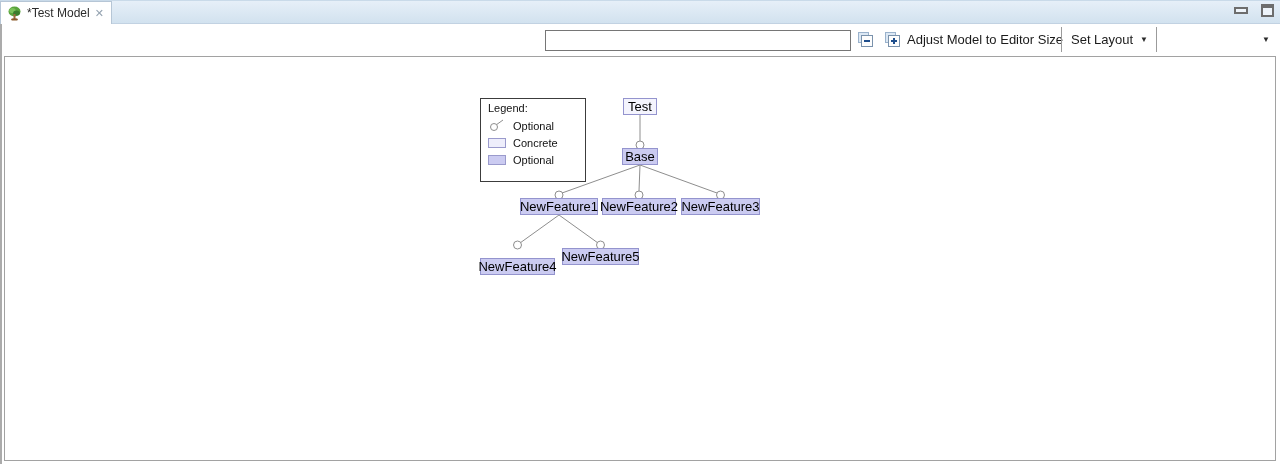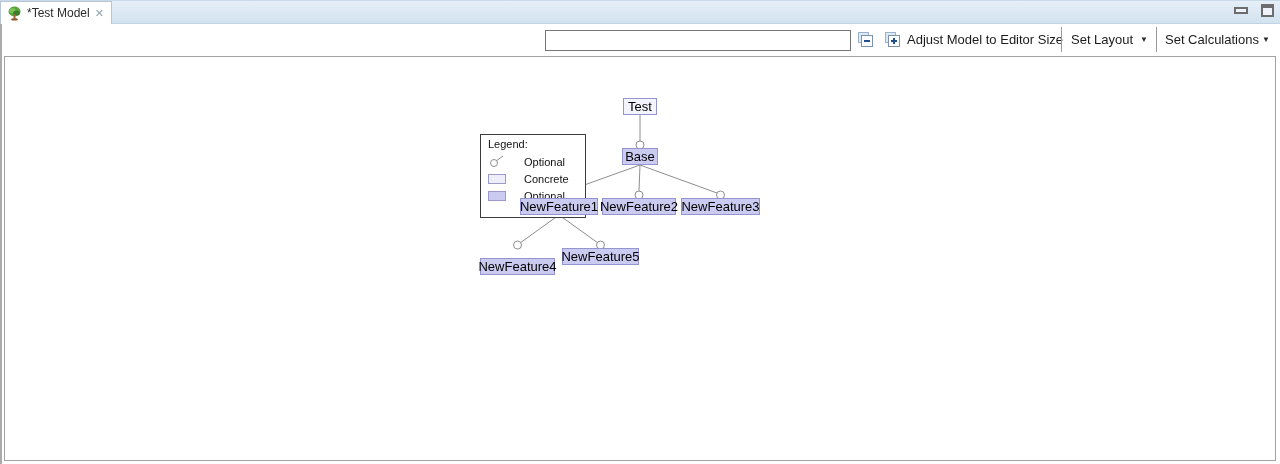--- a/index.html
+++ b/index.html
@@ -49,23 +49,23 @@
   .diagram-svg { position:absolute; left:0; top:0; width:1270px; height:403px; }
 
   .feature-node { position:absolute; height:17px; border:1px solid #9494ce;
     font-size:13px; color:#000000; display:flex; align-items:center; justify-content:center;
     cursor:pointer; white-space:nowrap; }
   .concrete { background:#cbcbf1; }
   .abstract { background:#f4f4fd; }
 
   
   .legend { position:absolute; left:475px; top:41px; width:106px; height:84px;
-    border:1px solid #3c3c3c; background:#ffffff; padding:3px 0 0 7px;margin-top:36px; }
+    border:1px solid #3c3c3c; background:#ffffff; padding:3px 0 0 7px; }
   .legend-title { font-size:11px; color:#111; margin-bottom:6px; }
-  .legend-row { display:flex; align-items:center; gap:18px; margin-bottom:5px; height:12px; }
+  .legend-row { display:flex; align-items:center; gap:7px; margin-bottom:5px; height:12px; }
   .legend-label { font-size:11px; color:#111; }
   .swatch { width:18px; height:10px; border:1px solid #9a9acc; }
   .swatch-abstract { background:#eeeefb; }
   .swatch-concrete { background:#cbcbf1; }
   .optional-glyph { width:18px; height:14px; }
 </style>
 </head>
 <body>
 
 <div class="window">
@@ -105,21 +105,20 @@
         <rect x="4.5" y="4.5" width="11" height="11" fill="#fdfdfd" stroke="#7a92ac"></rect>
         <line x1="7" y1="10" x2="13" y2="10" stroke="#1f4e8c" stroke-width="2"></line>
         <line x1="10" y1="7" x2="10" y2="13" stroke="#1f4e8c" stroke-width="2"></line>
       </svg>
     </span>
     <span class="tool-text adjust">Adjust Model to Editor Size</span>
     <span class="tool-sep sep1"></span>
     <span class="tool-text set-layout">Set Layout</span>
     <span class="dd-arrow arrow-layout">▼</span>
     <span class="tool-sep sep2"></span>
-    <span class="tool-text set-calc">Set Calculations</span>
     <span class="dd-arrow arrow-calc">▼</span>
   </div>
 
   <div class="canvas">
 
     <svg class="diagram-svg" viewBox="0 0 1270 403">
       <g stroke="#8e8e8e" stroke-width="1" fill="none">
         <line x1="635" y1="58" x2="635" y2="84"></line>
         <line x1="635" y1="108" x2="557" y2="136"></line>
         <line x1="635" y1="108" x2="634" y2="134"></line>

